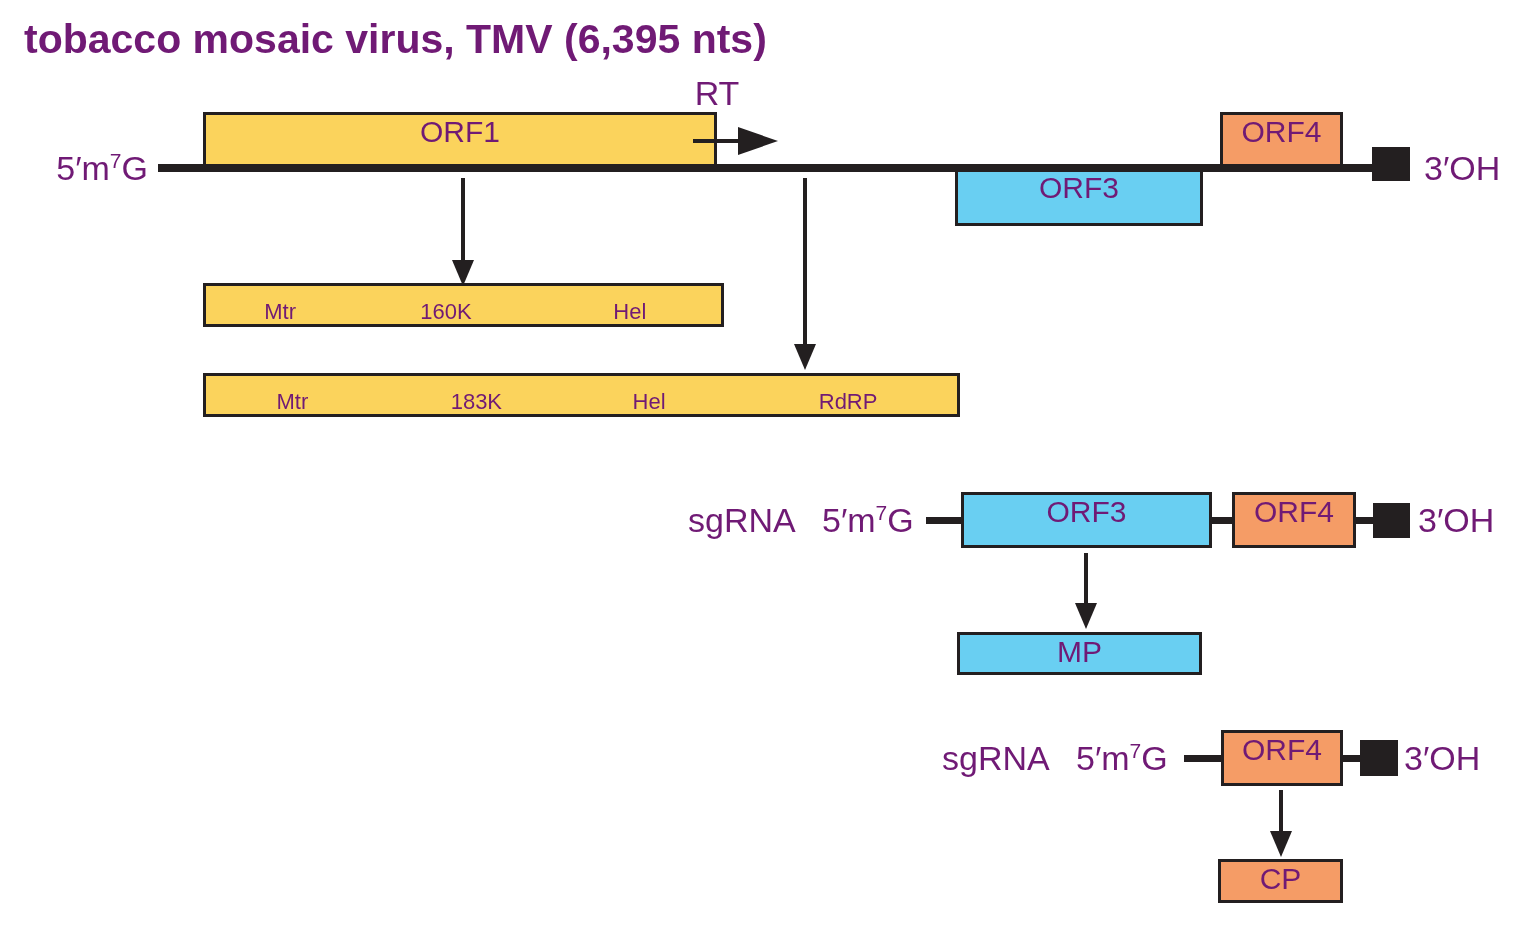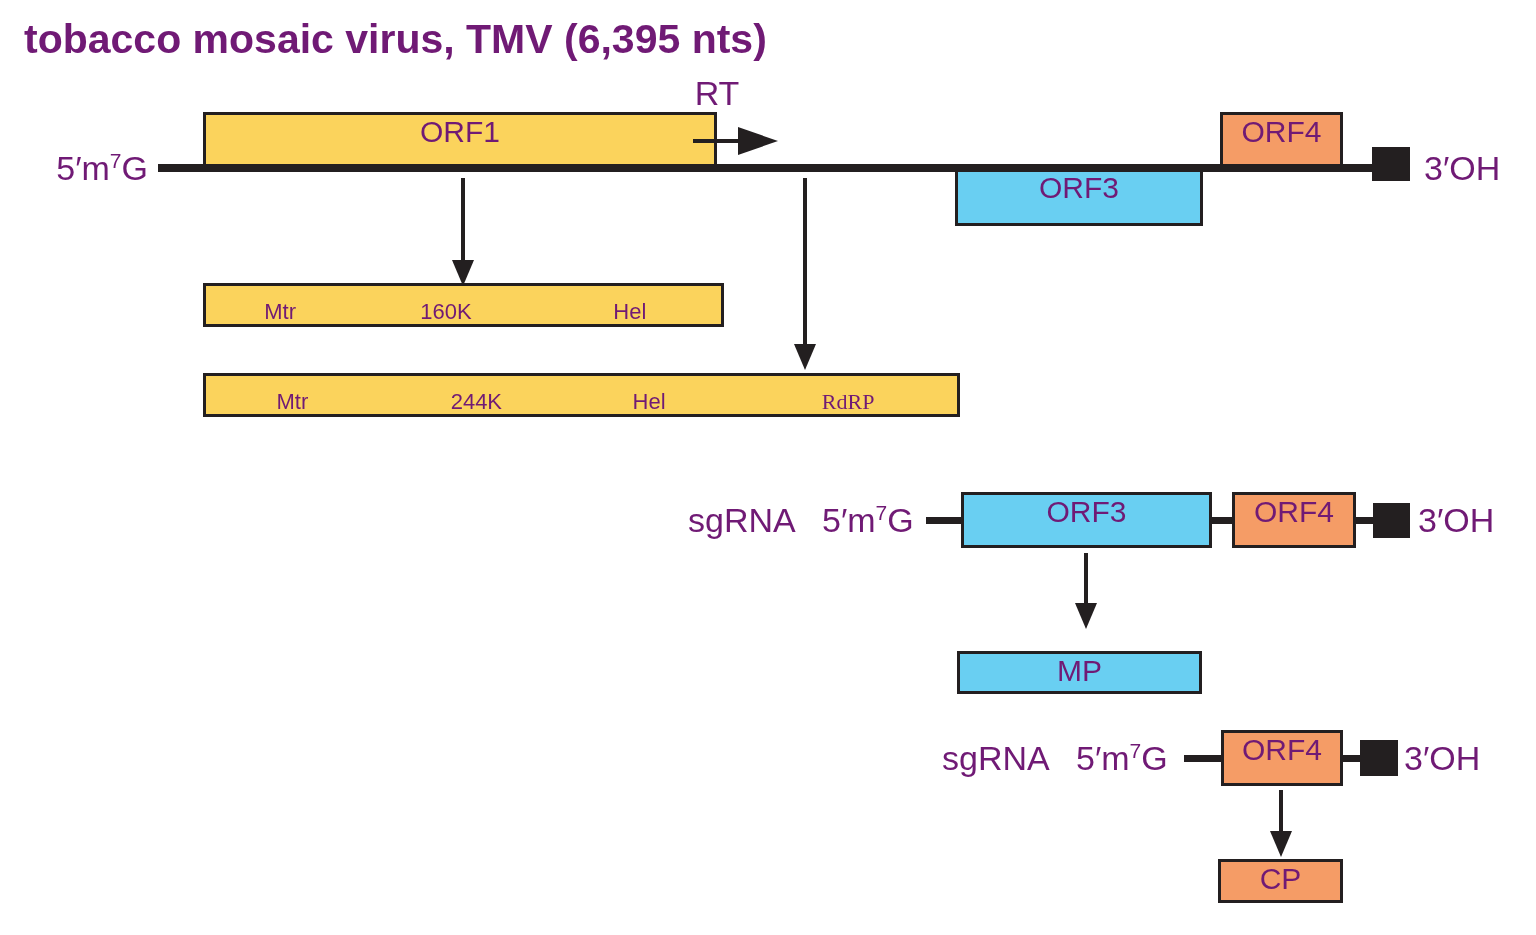--- a/index.html
+++ b/index.html
@@ -81,23 +81,23 @@
     <span class="seg" style="left:14.4%;">Mtr</span>
     <span class="seg" style="left:46.6%;">160K</span>
     <span class="seg" style="left:82.3%;">Hel</span>
   </div>
 
   <div class="arrow-line" style="left:803px; top:178px; width:4px; height:168px;"></div>
   <div class="head-down" style="left:794px; top:344px;"></div>
 
   <div class="box" style="left: 203px; top: 373px; width: 757px; height: 44px; background: rgb(251, 211, 92);">
     <span class="seg" style="left:11.5%;">Mtr</span>
-    <span class="seg" style="left:36%;">244K</span>
+    <span class="seg" style="left:36%;">183K</span>
     <span class="seg" style="left:59%;">Hel</span>
-    <span class="seg" style="left:85.5%;font-family:Liberation Serif, serif;">RdRP</span>
+    <span class="seg" style="left:85.5%;">RdRP</span>
   </div>
 
   <div class="txt" style="left:688px; top:501px;">sgRNA</div>
   <div class="txt" style="left:822px; top:501px;"><span>5′m</span><span class="sup">7</span><span>G</span></div>
 
   <div class="hline" style="left:926px; top:517px; width:37px; height:7px;"></div>
 
   <div class="box" style="left: 961px; top: 492px; width: 251px; height: 56px; background: rgb(105, 207, 242);">
     <span class="box-label">ORF3</span>
   </div>
@@ -110,21 +110,21 @@
 
   <div class="hline" style="left:1356px; top:517px; width:17px; height:7px;"></div>
 
   <div class="sq" style="left:1373px; top:503px; width:37px; height:35px;"></div>
 
   <div class="txt" style="left:1418px; top:501px;">3′OH</div>
 
   <div class="arrow-line" style="left:1084px; top:553px; width:4px; height:52px;"></div>
   <div class="head-down" style="left:1075px; top:603px;"></div>
 
-  <div class="box" style="left: 957px; top: 651px; width: 245px; height: 43px; background: rgb(105, 207, 242);">
+  <div class="box" style="left: 957px; top: 632px; width: 245px; height: 43px; background: rgb(105, 207, 242);">
     <span class="box-label">MP</span>
   </div>
 
   <div class="txt" style="left:942px; top:739px;">sgRNA</div>
   <div class="txt" style="left:1076px; top:739px;"><span>5′m</span><span class="sup">7</span><span>G</span></div>
 
   <div class="hline" style="left:1184px; top:755px; width:37px; height:7px;"></div>
 
   <div class="box" style="left: 1221px; top: 730px; width: 122px; height: 56px; background: rgb(245, 156, 102);">
     <span class="box-label">ORF4</span>

